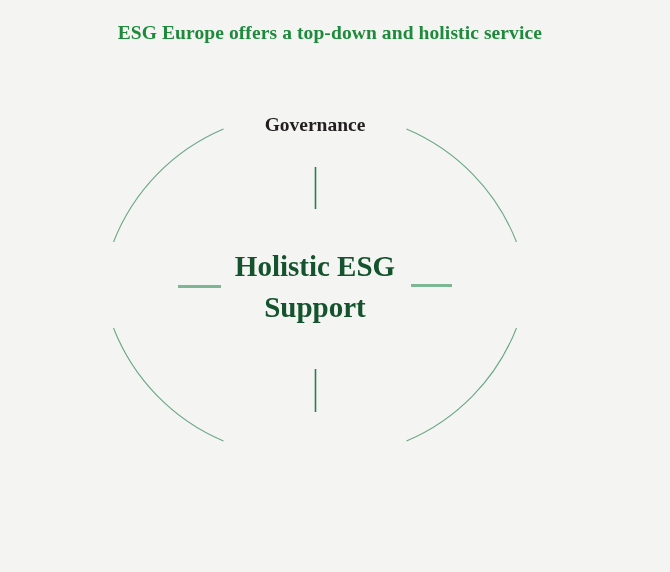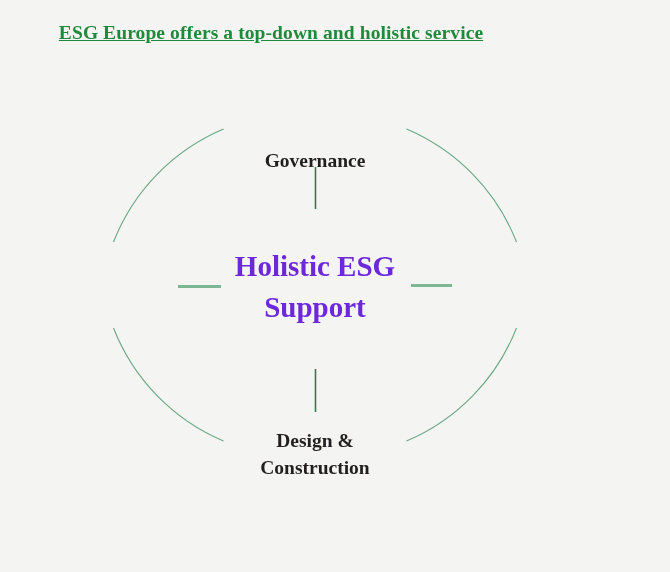--- a/index.html
+++ b/index.html
@@ -18,28 +18,27 @@
     position: relative;
     width: 670px;
     height: 572px;
     background: #f4f4f3;
   }
   #title {
     position: absolute;
     left: 0;
     top: 22px;
     width: 542px;
-    text-align: center;
+    text-align: right;
     font-family: "Liberation Serif", "DejaVu Serif", serif;
     font-weight: bold;
     font-size: 19.5px;
     letter-spacing: 0.1px;
     color: #1f8a3c;
     white-space: nowrap;
-    text-decoration: underline;
   }
   #diagram {
     position: absolute;
     left: 0;
     top: 0;
     width: 670px;
     height: 572px;
   }
   .node-label {
     position: absolute;
@@ -48,21 +47,20 @@
     font-size: 19.5px;
     line-height: 27px;
     color: #231f20;
     text-align: center;
     white-space: pre-line;
   }
   #node-governance {
     left: 215px;
     top: 111px;
     width: 200px;
-    margin-top: 36px;
   }
   #node-tdd {
     left: 452px;
     top: 255px;
     width: 214px;
   }
   #node-design {
     left: 215px;
     top: 427px;
     width: 200px;
@@ -75,21 +73,21 @@
   #center-label {
     position: absolute;
     left: 205px;
     top: 246px;
     width: 220px;
     text-align: center;
     font-family: "Liberation Serif", "DejaVu Serif", serif;
     font-weight: bold;
     font-size: 29px;
     line-height: 41px;
-    color: #6d28d9;
+    color: #14532d;
     white-space: pre-line;
   }
 </style>
 </head>
 <body>
 
 <div id="page">
 
   <div id="title">ESG Europe offers a top-down and holistic service</div>
 
@@ -110,20 +108,18 @@
       <line x1="315.5" y1="167" x2="315.5" y2="209" stroke="#2e7d4f" stroke-width="1.6"></line>
       <line x1="411" y1="285.5" x2="452" y2="285.5" stroke="#7bb793" stroke-width="3"></line>
       <line x1="315.5" y1="369" x2="315.5" y2="412" stroke="#2e7d4f" stroke-width="1.6"></line>
       <line x1="178" y1="286.5" x2="221" y2="286.5" stroke="#7bb793" stroke-width="3"></line>
     </g>
   </svg>
 
   <div class="node-label" id="node-governance">Governance</div>
 
 
-  <div class="node-label" id="node-design">Design &amp;
-Construction</div>
 
 
   <div id="center-label">Holistic ESG
 Support</div>
 
 </div>
 
 </body></html>

